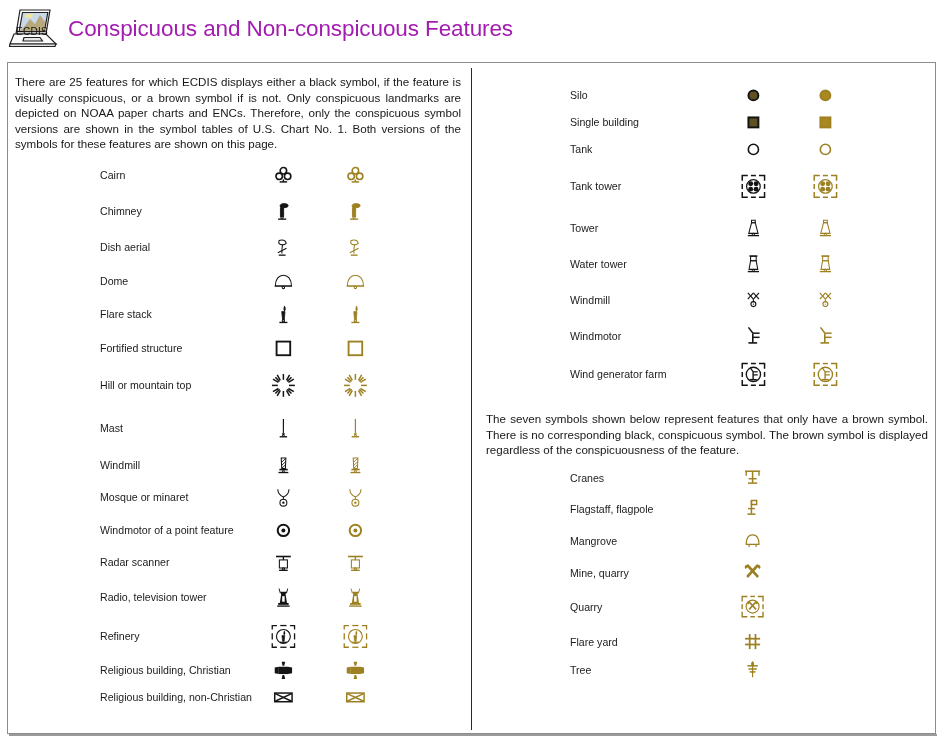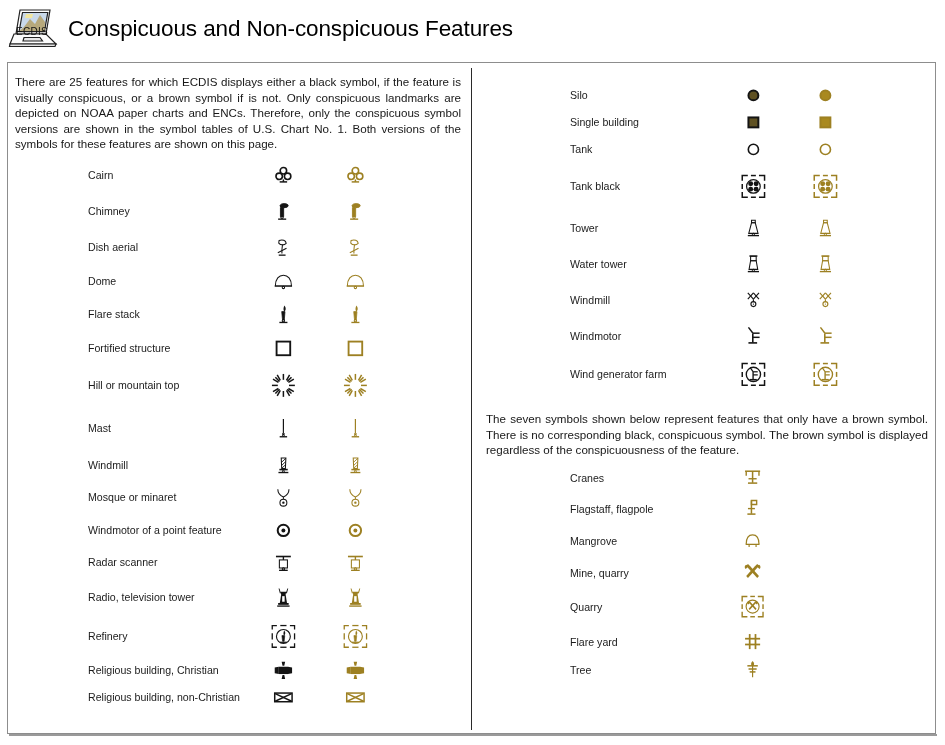--- a/index.html
+++ b/index.html
@@ -39,21 +39,21 @@
     font-size: 10px;
     letter-spacing: .3px;
     color: #111;
   }
   #page-title {
     position: absolute;
     left: 68px;
     top: 16px;
     font-size: 22.5px;
     font-weight: 400;
-    color: #000000;
+    color: #a21caf;
     letter-spacing: -0.1px;
     white-space: nowrap;
   }
 
   
   #frame {
     position: absolute;
     left: 7px;
     top: 62px;
     width: 929px;
@@ -106,21 +106,21 @@
     width: 60px;
     height: 60px;
     transform: translate(-50%, -50%);
     display: flex;
     align-items: center;
     justify-content: center;
   }
   .sym-cell svg { display: block; overflow: visible; }
 
   
-  .L .sym-label { left: 88px; }
+  .L .sym-label { left: 100px; }
   .L .c-black { left: 283px; }
   .L .c-brown { left: 355px; }
 
   
   .R .sym-label { left: 570px; }
   .R .c-black { left: 753px; }
   .R .c-brown { left: 825px; }
 
   
   .B .sym-label { left: 570px; }
@@ -394,21 +394,21 @@
           <use href="#sym-tank"></use>
         </svg>
       </div>
       <div class="sym-cell c-brown">
         <svg width="24.8" height="24.8" viewBox="0 0 40 40" style="color:#9d8022;--silofill:#a9891f">
           <use href="#sym-tank"></use>
         </svg>
       </div>
     </div>
     <div class="sym-row R" style="top: 186px; left: 0px;">
-      <div class="sym-label">Tank black</div>
+      <div class="sym-label">Tank tower</div>
       <div class="sym-cell c-black">
         <svg width="24.8" height="24.8" viewBox="0 0 40 40" style="color:#141414;--silofill:#5f5122">
           <use href="#sym-tank-farm"></use>
         </svg>
       </div>
       <div class="sym-cell c-brown">
         <svg width="24.8" height="24.8" viewBox="0 0 40 40" style="color:#9d8022;--silofill:#a9891f">
           <use href="#sym-tank-farm"></use>
         </svg>
       </div>

